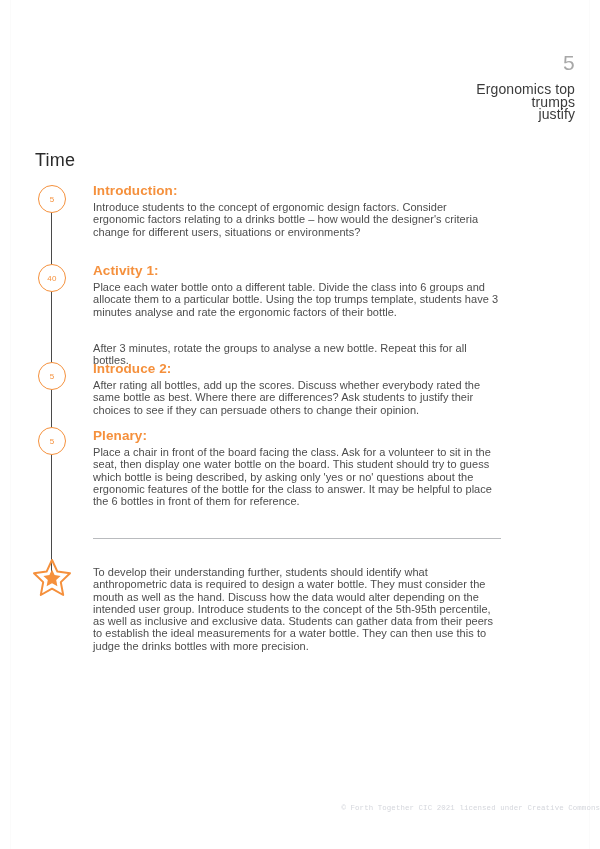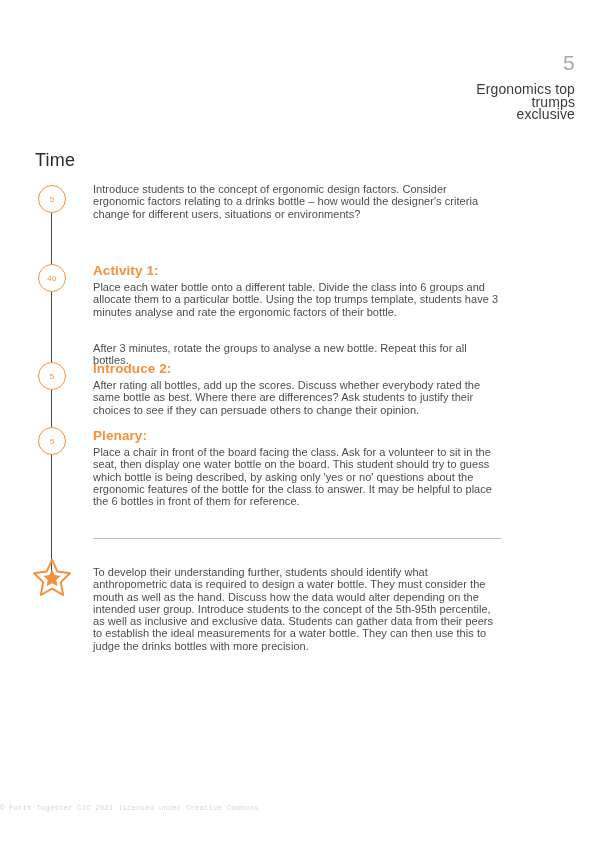--- a/index.html
+++ b/index.html
@@ -131,41 +131,41 @@
     width: 408px;
     height: 1px;
     background: #b9bbbe;
   }
 
   
   .footer {
     position: absolute;
     left: 0; right: 0;
     top: 803px;
-    text-align: left;
+    text-align: right;
     font-family: "Liberation Mono", monospace;
     font-size: 7.4px;
     line-height: 10.6px;
     color: #d4d6dc;
     letter-spacing: 0.1px;
   }
 </style>
 </head>
 <body>
 
 <div class="page">
 
   <div class="edge-left"></div>
   <div class="edge-right"></div>
 
   <div class="header">
     <div class="page-number">5</div>
     <div class="header-subtitle">
       <div>Ergonomics top trumps</div>
-      <div>exclusive</div>
+      <div>justify</div>
     </div>
   </div>
 
   <div class="time-label">Time</div>
 
   <div class="timeline">
     <div class="timeline-line"></div>
 
     <div class="tl-node" style="top:0px;">
       <span>5</span>
@@ -185,20 +185,21 @@
 
     <div class="tl-star" style="top:372px;">
       <svg viewBox="0 0 40 40" width="40" height="40" aria-hidden="true">
         <polygon points="20,3 25.4,14.6 38,16.2 28.8,25.1 31.2,38 20,31.7 8.8,38 11.2,25.1 2,16.2 14.6,14.6" fill="none" stroke="#f5903c" stroke-width="2" stroke-linejoin="round"></polygon>
         <polygon points="20,12.5 22.6,18.1 28.6,18.9 24.2,23.1 25.4,29.2 20,26.2 14.6,29.2 15.8,23.1 11.4,18.9 17.4,18.1" fill="#f5903c"></polygon>
       </svg>
     </div>
   </div>
 
   <div class="content" style="top:183px;">
+    <h2 class="block-title">Introduction:</h2>
     <p class="block-body">Introduce students to the concept of ergonomic design factors. Consider ergonomic factors relating to a drinks bottle – how would the designer's criteria change for different users, situations or environments?</p>
   </div>
 
   <div class="content" style="top:263px;">
     <h2 class="block-title">Activity 1:</h2>
     <p class="block-body">Place each water bottle onto a different table. Divide the class into 6 groups and allocate them to a particular bottle. Using the top trumps template, students have 3 minutes analyse and rate the ergonomic factors of their bottle.</p>
     <p class="block-body">After 3 minutes, rotate the groups to analyse a new bottle. Repeat this for all bottles.</p>
   </div>
 
   <div class="content" style="top:361px;">

